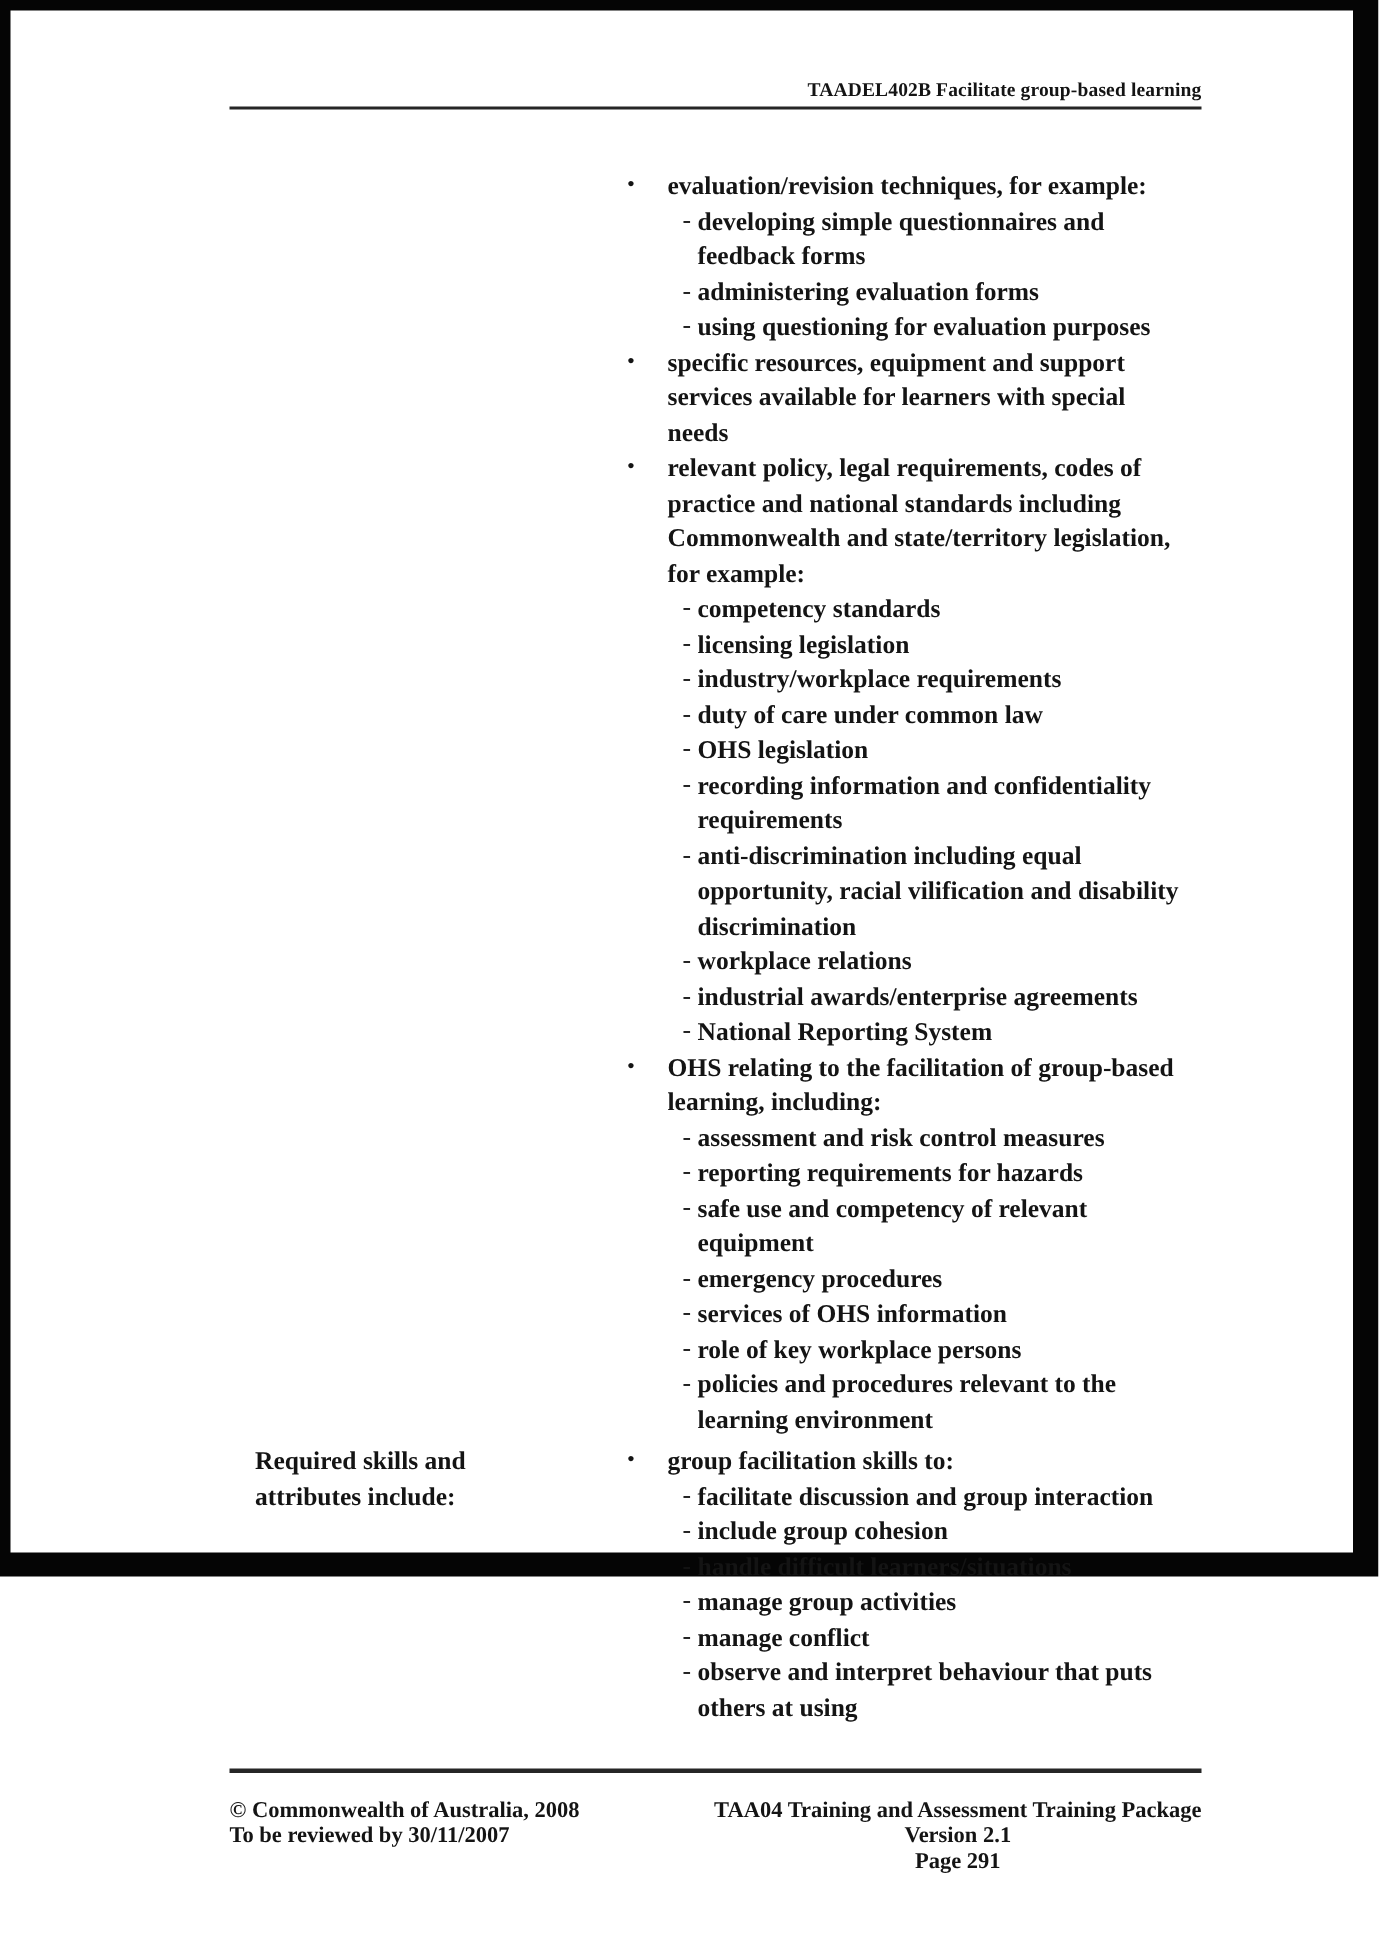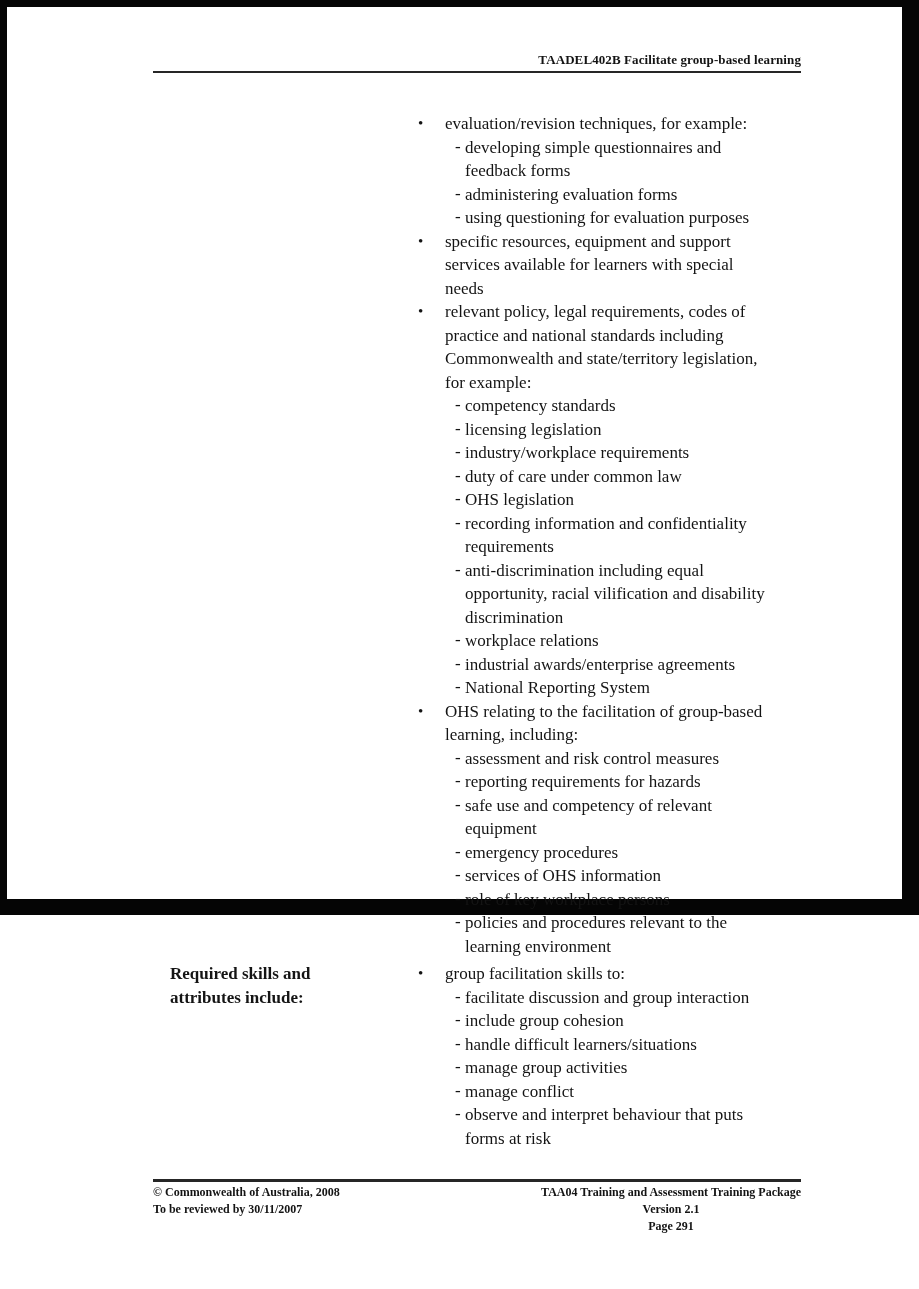--- a/index.html
+++ b/index.html
@@ -6,21 +6,21 @@
     margin: 0;
     padding: 0;
     width: 919px;
     height: 1289px;
     overflow: hidden;
     font-family: "Liberation Serif", "DejaVu Serif", serif;
   }
   .frame {
     position: relative;
     width: 919px;
-    height: 915px;
+    height: 1051px;
     background: var(--frame, #050505);
   }
   .page {
     position: absolute;
     left: 7px;
     top: 7px;
     right: 17px;
     bottom: 16px;
     background: var(--page, #ffffff);
     color: var(--ink, #141414);
@@ -64,31 +64,31 @@
     left: 1px;
     top: 0;
     font-size: 15px;
   }
   .li2 { position: relative; padding-left: 48px; }
   .li2 .b2 {
     position: absolute;
     left: 38px;
     top: -1px;
   }
-  .t1, .t2 { white-space: pre-line; }
+  .t1, .t2 { white-space: pre-line; font-weight: bold; }
   
   .footer {
     position: absolute;
     left: 146px;
     width: 648px;
     top: 1172px;
     border-top: 3px solid var(--rule, #262626);
-    padding-top: 2px;
+    padding-top: 17px;
     font-weight: bold;
-    font-size: 12px;
+    font-size: 15px;
     line-height: 17px;
     display: flex;
     justify-content: space-between;
   }
   .footer-right { text-align: center; }
 </style>
 </head>
 <body>
 
 <div class="frame">
@@ -144,21 +144,21 @@
           <div class="section-label">Required skills and
 attributes include:</div>
           <div class="section-list">
             <div class="li1"><span class="b1">•</span><span class="t1">group facilitation skills to:</span></div>
             <div class="li2"><span class="b2">-</span><span class="t2">facilitate discussion and group interaction</span></div>
             <div class="li2"><span class="b2">-</span><span class="t2">include group cohesion</span></div>
             <div class="li2"><span class="b2">-</span><span class="t2">handle difficult learners/situations</span></div>
             <div class="li2"><span class="b2">-</span><span class="t2">manage group activities</span></div>
             <div class="li2"><span class="b2">-</span><span class="t2">manage conflict</span></div>
             <div class="li2"><span class="b2">-</span><span class="t2">observe and interpret behaviour that puts
-forms at risk</span></div>
+others at using</span></div>
           </div>
         </div>
       </div>
 
     <div class="footer">
       <div class="footer-left" id="footer-left">
           <div>© Commonwealth of Australia, 2008</div>
           <div>To be reviewed by 30/11/2007</div>
         </div>
       <div class="footer-right" id="footer-right">

